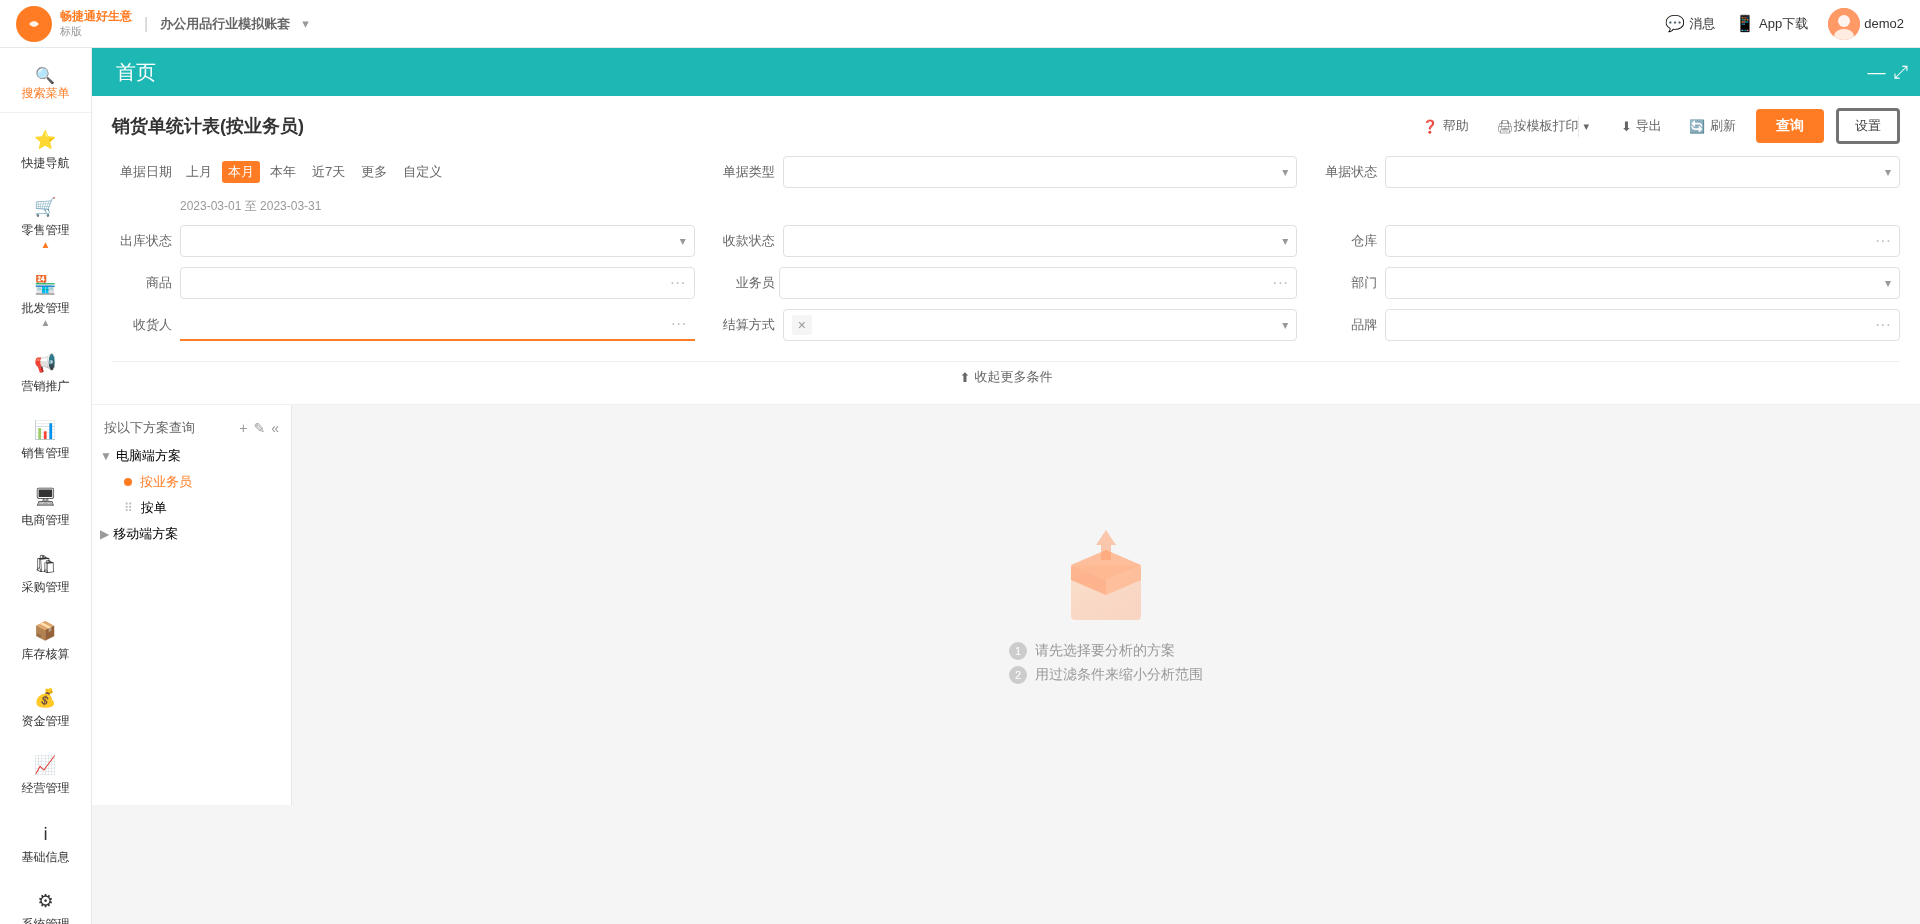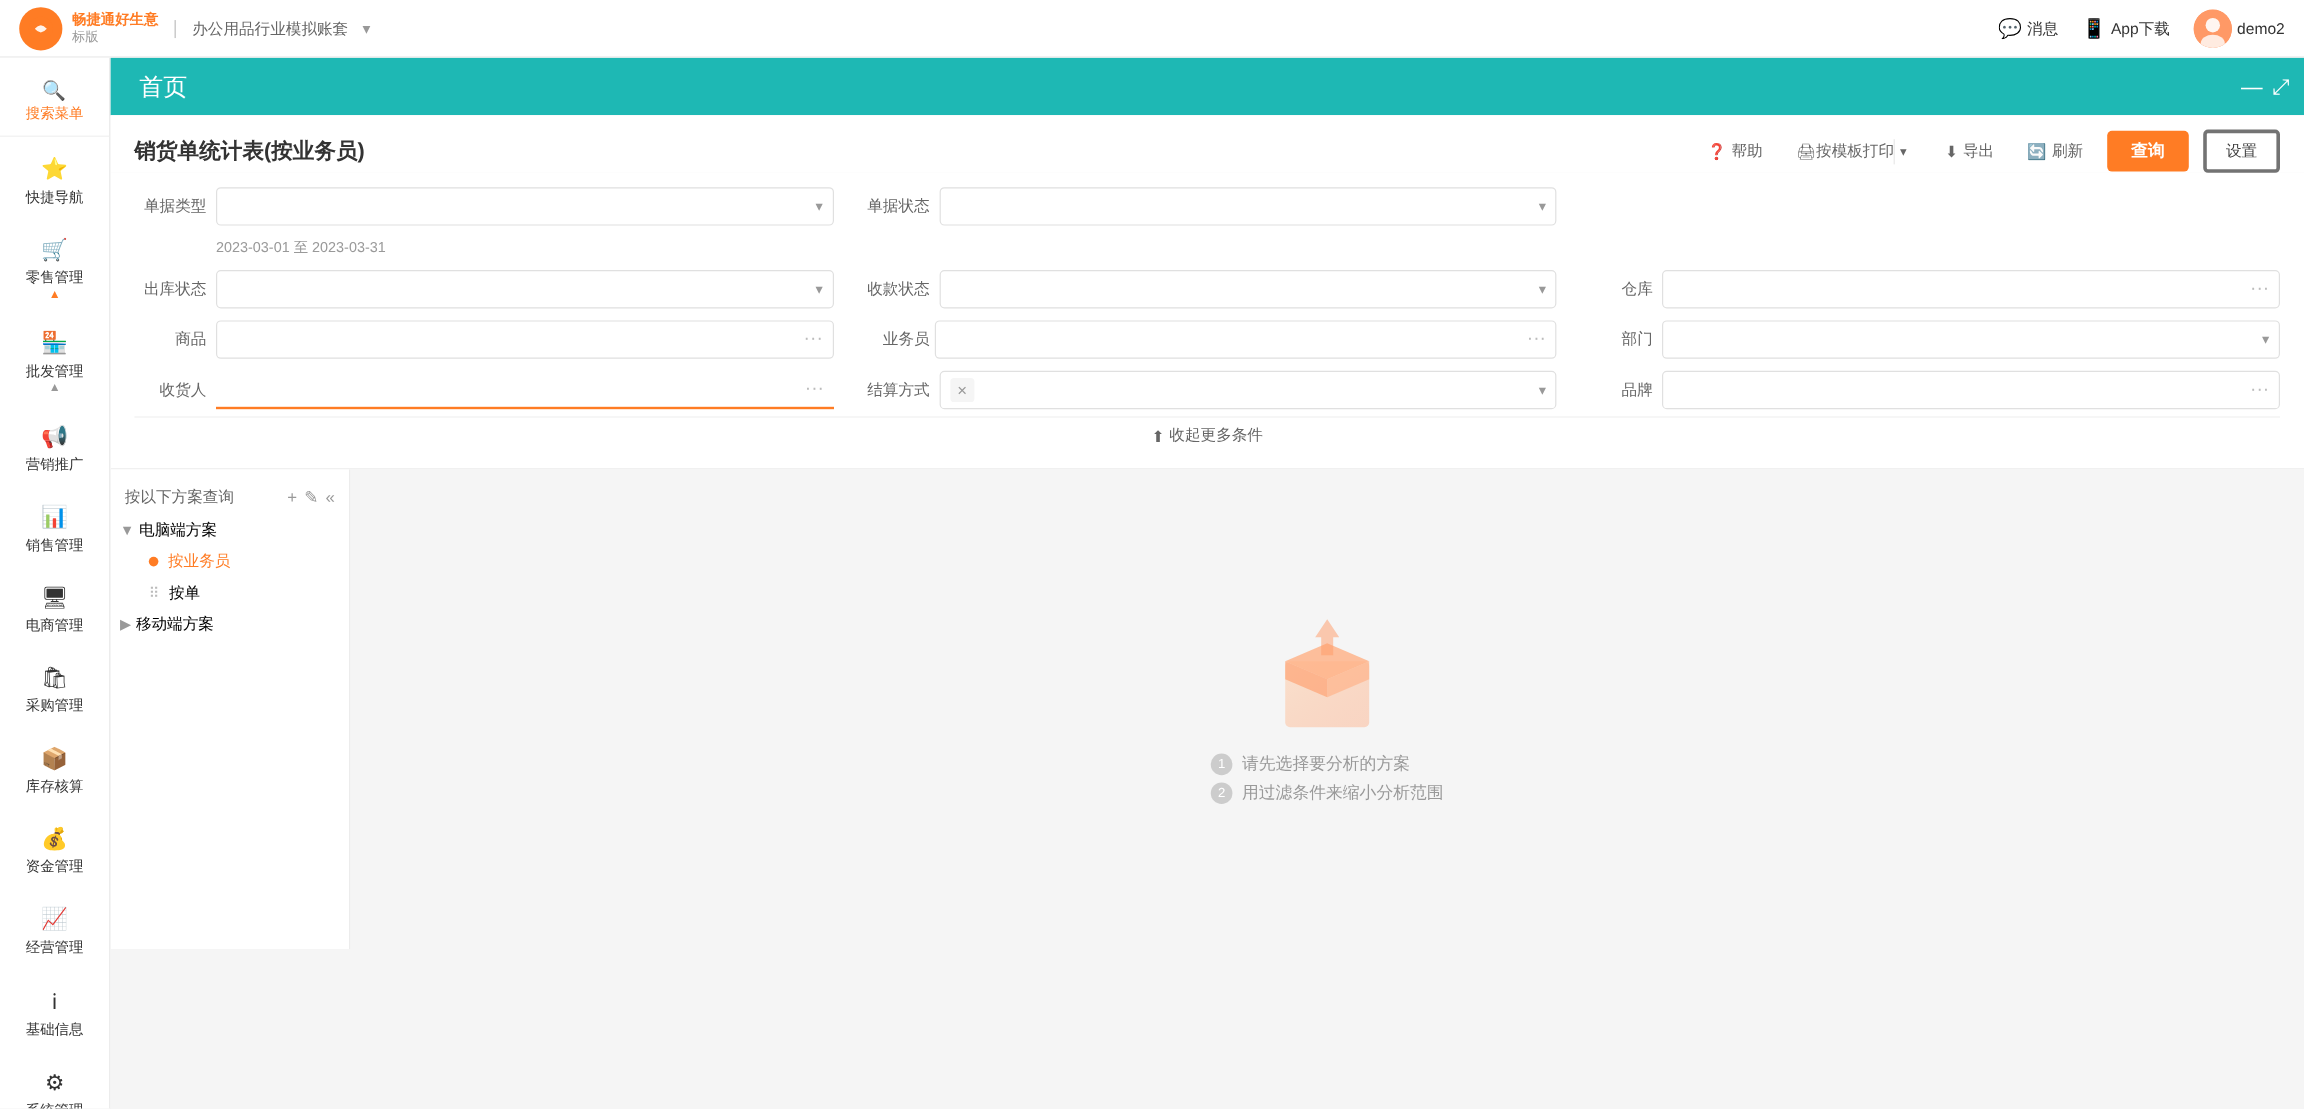--- a/index.html
+++ b/index.html
@@ -13,21 +13,21 @@
       align-items: center;
       padding: 0 16px;
       border-bottom: 1px solid #e8e8e8;
       justify-content: space-between;
       flex-shrink: 0;
     }
     .top-bar-left { display: flex; align-items: center; gap: 12px; }
     .logo-area { display: flex; align-items: center; gap: 8px; }
     .logo-icon { width: 36px; height: 36px; background: #ff7c24; border-radius: 50%; display: flex; align-items: center; justify-content: center; color: white; font-size: 16px; font-weight: bold; }
     .logo-text { font-size: 12px; color: #333; line-height: 1.3; }
-    .breadcrumb-label { font-size: 13px; color: #666; }
+    .breadcrumb-label { font-size: 13px; color: #666; font-weight: bold; }
     .top-bar-right { display: flex; align-items: center; gap: 20px; }
     .top-bar-btn { display: flex; align-items: center; gap: 4px; font-size: 13px; color: #333; cursor: pointer; }
     .user-avatar { width: 32px; height: 32px; border-radius: 50%; background: #ff9966; display: flex; align-items: center; justify-content: center; overflow: hidden; }
 
     
     .main-container { display: flex; flex: 1; overflow: hidden; }
 
     
     .sidebar {
       width: 92px;
@@ -316,20 +316,31 @@
           </div>
           <button class="query-btn">查询</button>
           <button class="setting-btn">设置</button>
         </div>
       </div>
 
       <div class="filter-area">
 
         <div style="display:grid;grid-template-columns:1fr 1fr 1fr;gap:8px 20px;margin-bottom:10px;align-items:center;">
 
+          <div style="display:flex;align-items:center;gap:8px;">
+            <span style="font-size:13px;color:#666;white-space:nowrap;width:60px;text-align:right;flex-shrink:0;">单据日期</span>
+            <div style="display:flex;align-items:center;gap:4px;flex:1;">
+              <span class="date-tab">上月</span>
+              <span class="date-tab active" style="background:#ff7c24;color:#fff;border-radius:3px;padding:2px 6px;font-size:13px;">本月</span>
+              <span class="date-tab">本年</span>
+              <span class="date-tab">近7天</span>
+              <span class="date-tab">更多</span>
+              <span class="date-tab">自定义</span>
+            </div>
+          </div>
 
           <div style="display:flex;align-items:center;gap:8px;">
             <span style="font-size:13px;color:#666;white-space:nowrap;width:60px;text-align:right;flex-shrink:0;">单据类型</span>
             <div class="filter-field-input" style="flex:1;">
               <span></span>
               <span class="chevron-down">▾</span>
             </div>
           </div>
 
           <div style="display:flex;align-items:center;gap:8px;">
@@ -386,21 +397,21 @@
           </div>
           <div style="display:flex;align-items:center;gap:8px;">
             <span style="font-size:13px;color:#666;white-space:nowrap;width:60px;text-align:right;flex-shrink:0;">部门</span>
             <div class="filter-field-input" style="flex:1;">
               <span></span>
               <span class="chevron-down">▾</span>
             </div>
           </div>
         </div>
 
-        <div style="display:grid;grid-template-columns:1fr 1fr 1fr;gap:12px 20px;margin-bottom:6px;align-items:center;">
+        <div style="display:grid;grid-template-columns:1fr 1fr 1fr;gap:12px 20px;margin-bottom:20px;align-items:center;">
           <div style="display:flex;align-items:center;gap:8px;">
             <span style="font-size:13px;color:#666;white-space:nowrap;width:60px;text-align:right;flex-shrink:0;">收货人</span>
             <div class="filter-field-input underline" style="flex:1;border:none;border-bottom:2px solid #ff7c24;border-radius:0;">
               <span></span>
               <span style="color:#bbb;font-size:16px;">···</span>
             </div>
           </div>
           <div style="display:flex;align-items:center;gap:8px;">
             <span style="font-size:13px;color:#666;white-space:nowrap;width:60px;text-align:right;flex-shrink:0;">结算方式</span>
             <div class="filter-field-input" style="flex:1;">

